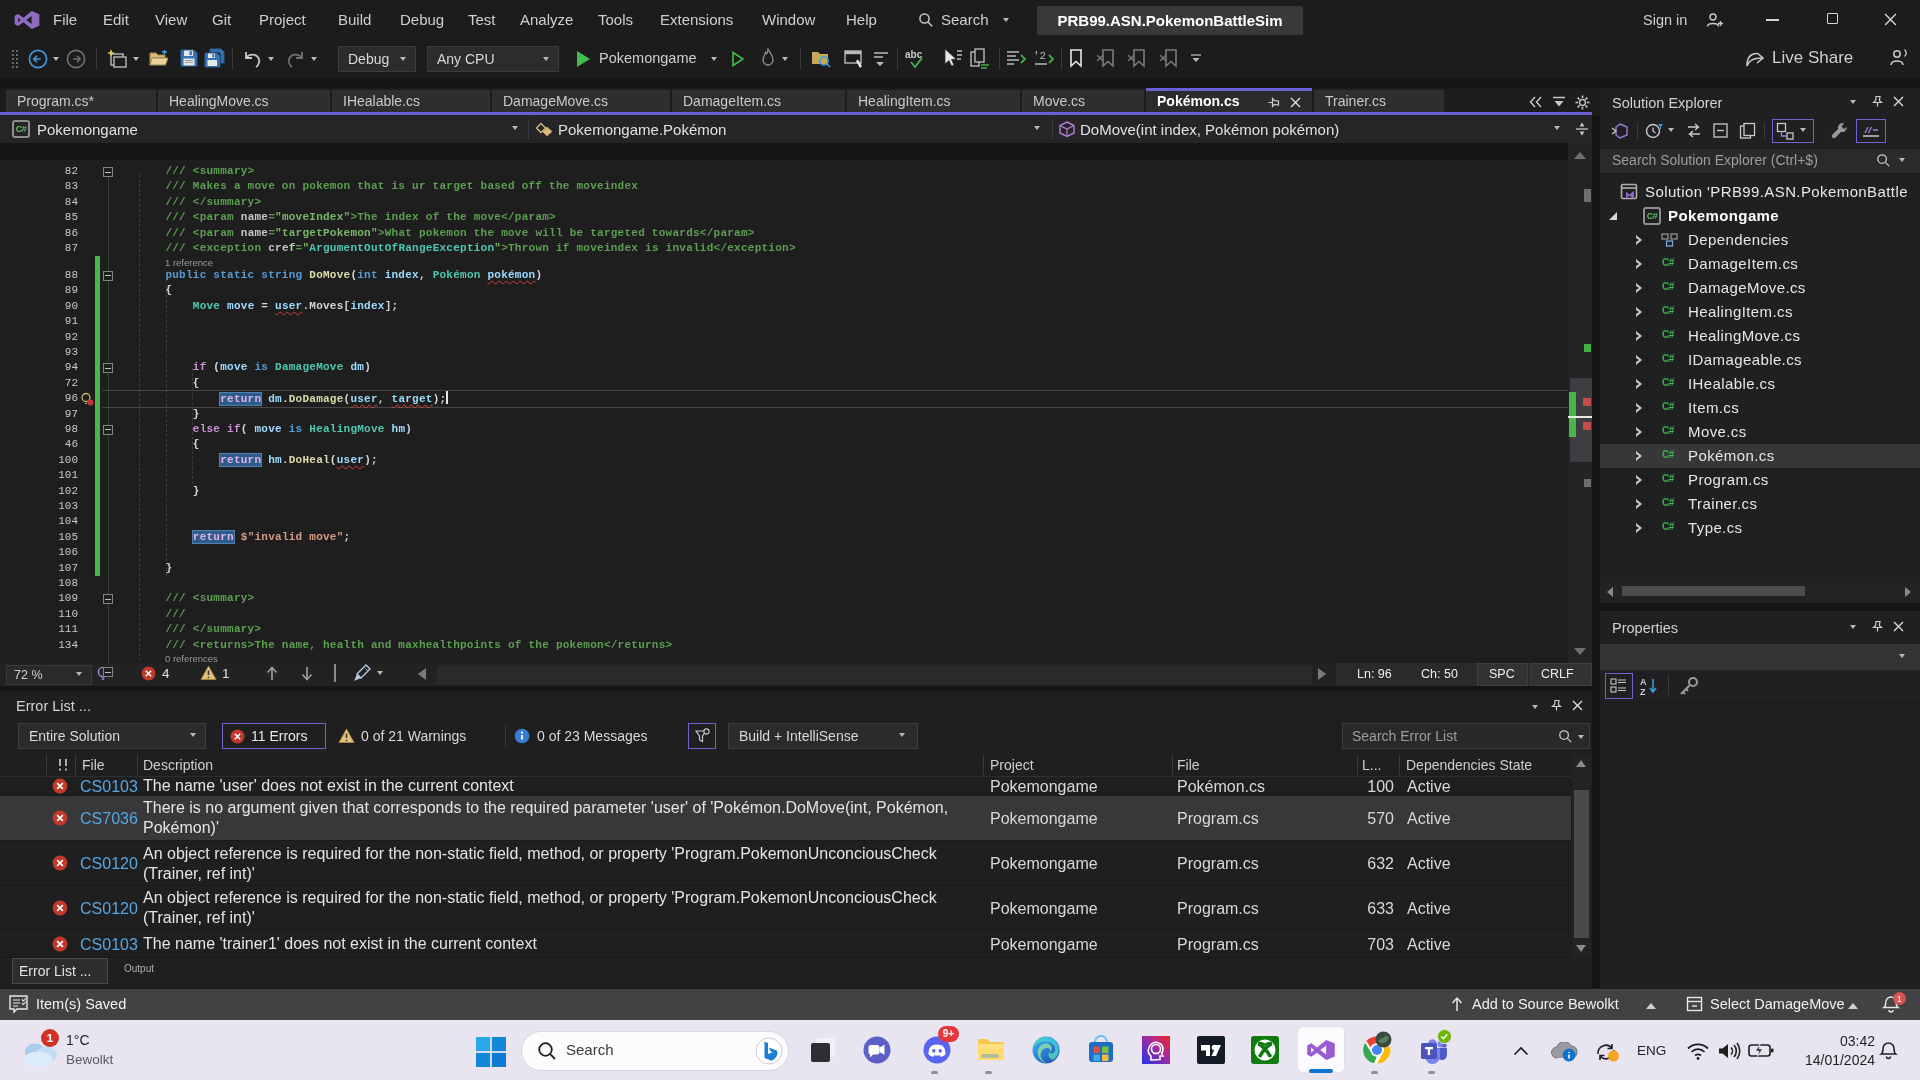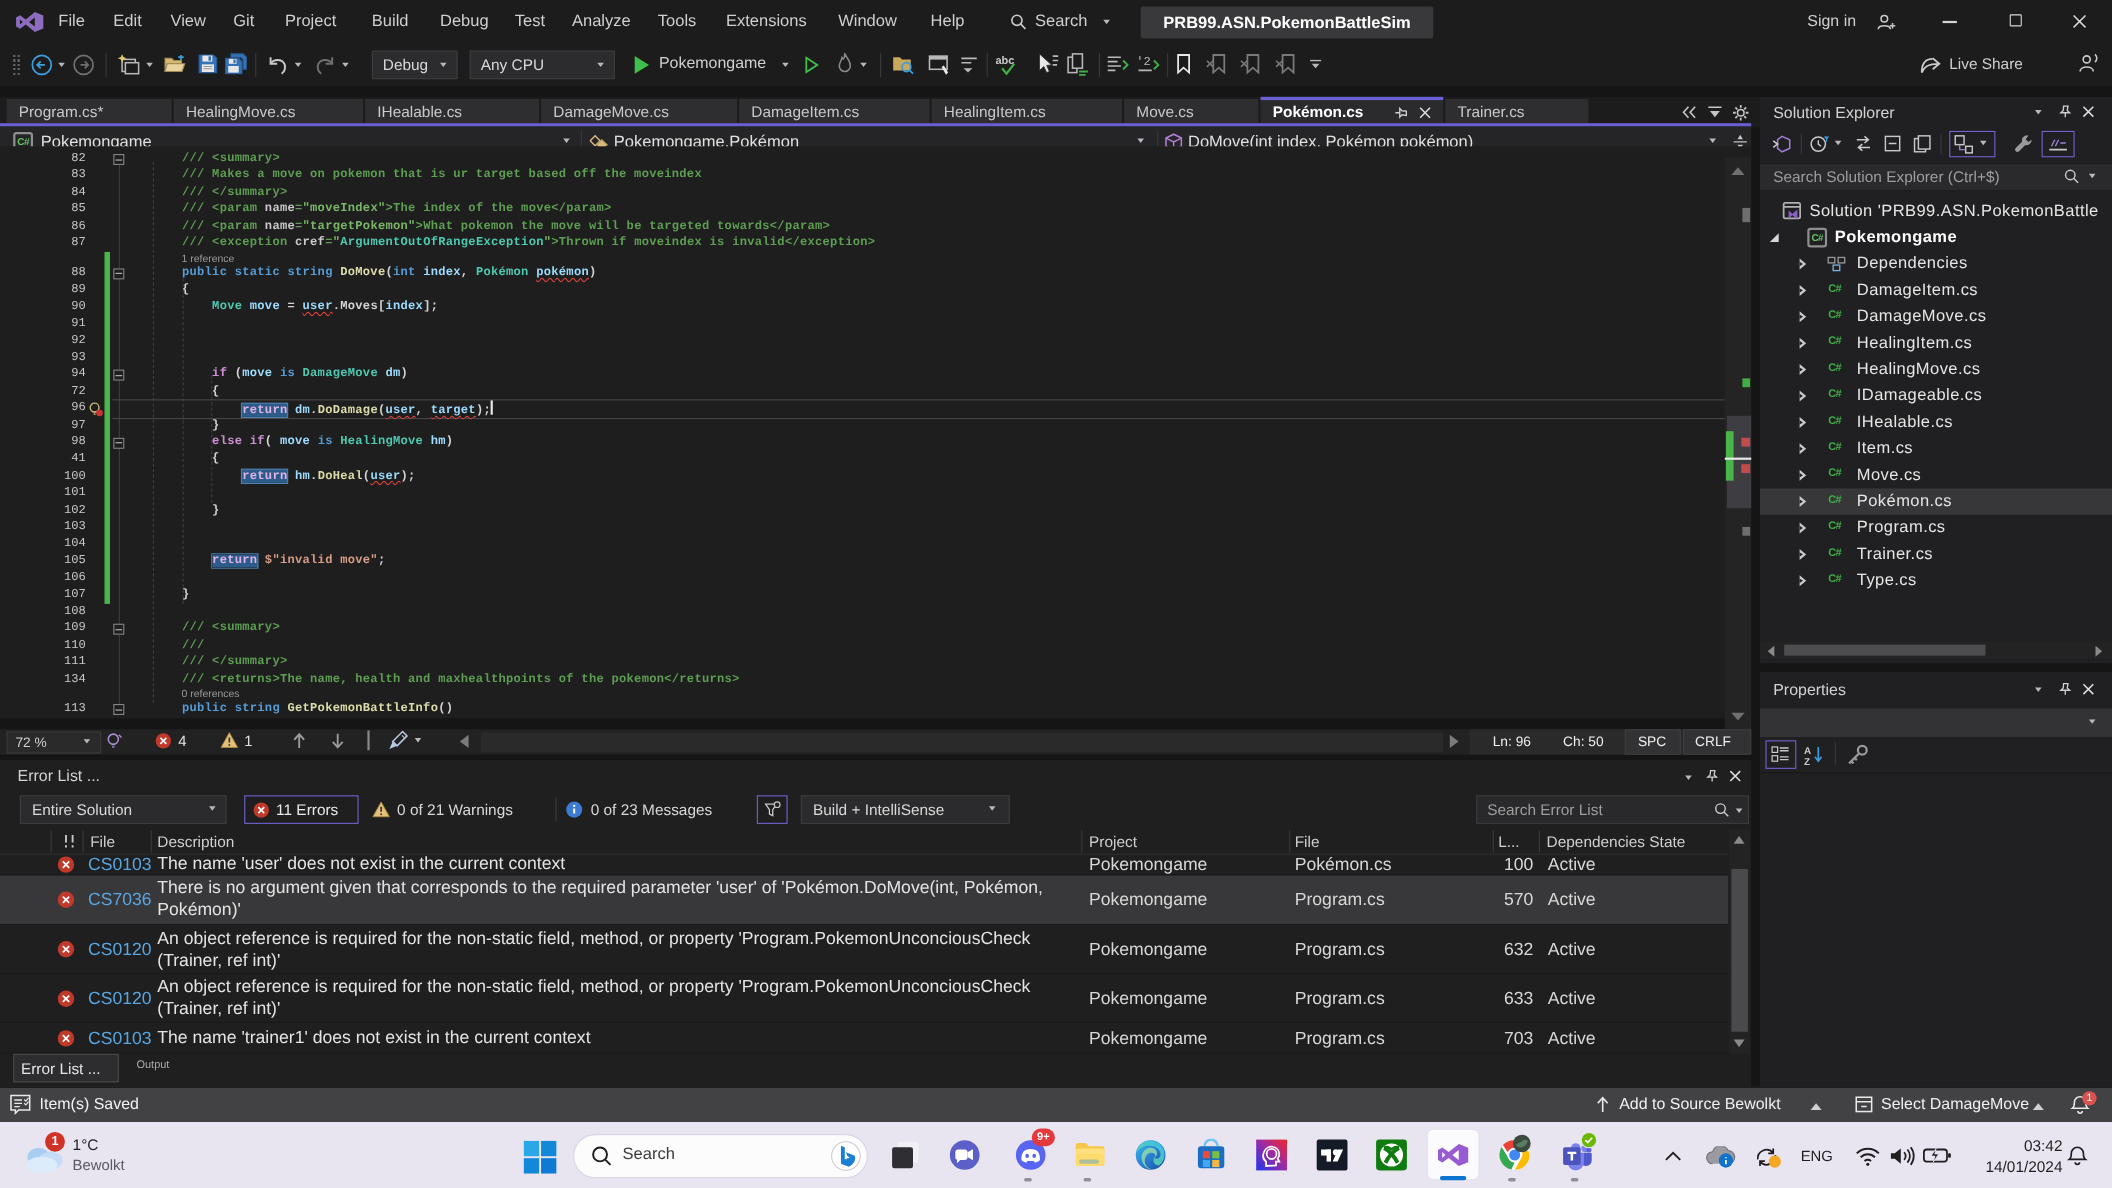--- a/index.html
+++ b/index.html
@@ -16,21 +16,21 @@
 .combo{position:absolute;top:46px;height:26px;background:#2c2c2e;border:1px solid #3c3c3e;font-size:14px;color:#d8d8d8;line-height:24px}
 .cdn{position:absolute;width:0;height:0;border-left:4px solid transparent;border-right:4px solid transparent;border-top:5px solid #b9b9b9}
 .cdn.sm{border-left-width:3.5px;border-right-width:3.5px;border-top-width:4px}
 
 #tabstrip{position:absolute;left:0;top:88px;width:1920px;height:28px;background:#1c1c1d}
 .tab{position:absolute;top:90px;height:22px;background:#2e2e30;color:#c9c9c9;font-size:14px;line-height:22px;padding-left:11px}
 #tabline{position:absolute;left:0;top:112px;width:1592px;height:3px;background:#6a5fd4}
 
 #crumb{position:absolute;left:0;top:115px;width:1592px;height:28px;background:#252527;font-size:15px;color:#e0e0e0}
 
-#editor{position:absolute;left:0;top:133px;width:1592px;height:520px;background:#1e1e1e;overflow:hidden}
+#editor{position:absolute;left:0;top:160px;width:1592px;height:520px;background:#1e1e1e;overflow:hidden}
 .ln{position:absolute;left:0;height:16px;font-family:"Liberation Mono",monospace;font-size:11px;line-height:15px;white-space:pre}
 .ln .num{position:absolute;left:0;top:0;width:78px;text-align:right;color:#c8c8c8}
 .ln .code{position:absolute;left:138px;top:0;white-space:pre;letter-spacing:0.25px;font-weight:bold}
 .lens{position:absolute;left:165px;height:12px;font-size:9.5px;line-height:11px;color:#9a9a9a;font-family:"Liberation Sans",sans-serif}
 .k{color:#569cd6}.c{color:#cd90d4}.t{color:#4ec9b0}.m{color:#dcdcaa}.v{color:#9cdcfe}.w{color:#d4d4d4}
 .s{color:#d69d85}.g{color:#5d9e52}
 .ga{color:#c8c8c8;font-weight:bold}.gv{color:#79b767;font-weight:bold}.tb{color:#4ec9b0;font-weight:bold}
 .sel{color:#dfb3e6;background:#2d5c8a;box-shadow:0 0 0 1px #4e81ad}
 .sq{text-decoration:underline;text-decoration-style:wavy;text-decoration-color:#d9413c;text-decoration-thickness:1px;text-underline-offset:2px}
 .fold{position:absolute;left:103px;width:10px;height:10px;border:1px solid #858585;background:#1e1e1e;z-index:3}
@@ -222,21 +222,21 @@
     <path d="M2 6 h8 M6 2 v8" stroke="#7a7a7a" stroke-width="1.4" transform="rotate(45 6 6)"></path>
   </svg>
 <svg class="abs" style="left:1190px;top:54px" width="12" height="10" viewBox="0 0 12 10">
     <path d="M1 1 h10" stroke="#b9b9b9" stroke-width="1.3"></path>
     <path d="M2.5 4 l3.5 4 3.5 -4Z" fill="#b9b9b9"></path>
   </svg>
 <svg class="abs" style="left:1744px;top:48px" width="22" height="20" viewBox="0 0 22 20">
     <path d="M13 5 L19 10 L13 15" fill="none" stroke="#c9c9c9" stroke-width="1.6"></path>
     <path d="M19 10 C8 10 5 13 3 18 C3 8 8 5.5 13 5.5" fill="none" stroke="#c9c9c9" stroke-width="1.6"></path>
   </svg>
-<span class="menu" style="left:1772px;top:39px;height:38px;line-height:38px;font-size:14px">Live Share</span>
+<span class="menu" style="left:1772px;top:39px;height:38px;line-height:38px;font-size:17px">Live Share</span>
 <svg class="abs" style="left:1888px;top:48px" width="22" height="20" viewBox="0 0 22 20">
     <circle cx="9" cy="6" r="3.2" fill="none" stroke="#c9c9c9" stroke-width="1.5"></circle>
     <path d="M3 17 C3 11.5 15 11.5 15 17" fill="none" stroke="#c9c9c9" stroke-width="1.5"></path>
     <path d="M16.5 8.5 a4.5 4.5 0 0 0 0 -7" fill="none" stroke="#c9c9c9" stroke-width="1.4"></path>
   </svg>
 <div id="tabstrip"></div>
 <div class="tab" style="left:6px;width:150px">Program.cs*</div>
 <div class="tab" style="left:158px;width:172px">HealingMove.cs</div>
 <div class="tab" style="left:332px;width:158px">IHealable.cs</div>
 <div class="tab" style="left:492px;width:178px">DamageMove.cs</div>
@@ -312,21 +312,21 @@
 <div class="ln" style="top:123.3px"><span class="num">89</span><span class="code">    <span class="w">{</span></span></div>
 <div class="ln" style="top:138.7px"><span class="num">90</span><span class="code">        <span class="t">Move</span><span class="w"> </span><span class="v">move</span><span class="w"> = </span><span class="v sq">user</span><span class="w">.Moves[</span><span class="v">index</span><span class="w">];</span></span></div>
 <div class="ln" style="top:154.1px"><span class="num">91</span><span class="code"></span></div>
 <div class="ln" style="top:169.5px"><span class="num">92</span><span class="code"></span></div>
 <div class="ln" style="top:184.9px"><span class="num">93</span><span class="code"></span></div>
 <div class="ln" style="top:200.3px"><span class="num">94</span><span class="code">        <span class="c">if</span><span class="w"> (</span><span class="v">move</span><span class="w"> </span><span class="k">is</span><span class="w"> </span><span class="t">DamageMove</span><span class="w"> </span><span class="v">dm</span><span class="w">)</span></span></div>
 <div class="ln" style="top:215.7px"><span class="num">72</span><span class="code">        <span class="w">{</span></span></div>
 <div class="ln" style="top:231.1px"><span class="num">96</span><span class="code">            <span class="sel">return</span><span class="w"> </span><span class="v">dm</span><span class="w">.</span><span class="m">DoDamage</span><span class="w">(</span><span class="v sq">user</span><span class="w">, </span><span class="v sq">target</span><span class="w">);</span><span style="display:inline-block;width:1.5px;height:13px;background:#e8e8e8;vertical-align:-2px"></span></span></div>
 <div class="ln" style="top:246.5px"><span class="num">97</span><span class="code">        <span class="w">}</span></span></div>
 <div class="ln" style="top:261.9px"><span class="num">98</span><span class="code">        <span class="c">else</span><span class="w"> </span><span class="c">if</span><span class="w">( </span><span class="v">move</span><span class="w"> </span><span class="k">is</span><span class="w"> </span><span class="t">HealingMove</span><span class="w"> </span><span class="v">hm</span><span class="w">)</span></span></div>
-<div class="ln" style="top:277.3px"><span class="num">41</span><span class="code">        <span class="w">{</span></span></div>
+<div class="ln" style="top:277.3px"><span class="num">46</span><span class="code">        <span class="w">{</span></span></div>
 <div class="ln" style="top:292.7px"><span class="num">100</span><span class="code">            <span class="sel">return</span><span class="w"> </span><span class="v">hm</span><span class="w">.</span><span class="m">DoHeal</span><span class="w">(</span><span class="v sq">user</span><span class="w">);</span></span></div>
 <div class="ln" style="top:308.1px"><span class="num">101</span><span class="code"></span></div>
 <div class="ln" style="top:323.5px"><span class="num">102</span><span class="code">        <span class="w">}</span></span></div>
 <div class="ln" style="top:338.9px"><span class="num">103</span><span class="code"></span></div>
 <div class="ln" style="top:354.3px"><span class="num">104</span><span class="code"></span></div>
 <div class="ln" style="top:369.7px"><span class="num">105</span><span class="code">        <span class="sel">return</span><span class="w"> </span><span class="s">$"invalid move"</span><span class="w">;</span></span></div>
 <div class="ln" style="top:385.1px"><span class="num">106</span><span class="code"></span></div>
 <div class="ln" style="top:400.5px"><span class="num">107</span><span class="code">    <span class="w">}</span></span></div>
 <div class="ln" style="top:415.9px"><span class="num">108</span><span class="code"></span></div>
 <div class="ln" style="top:431.3px"><span class="num">109</span><span class="code">    <span class="g">/// &lt;summary&gt;</span></span></div>

